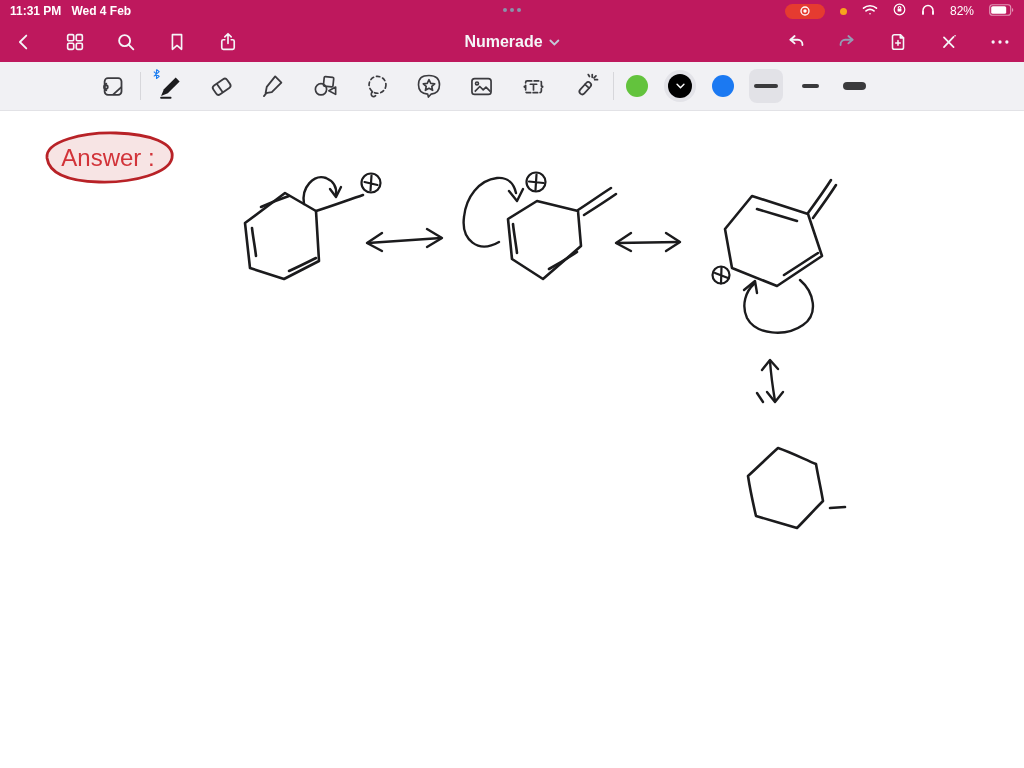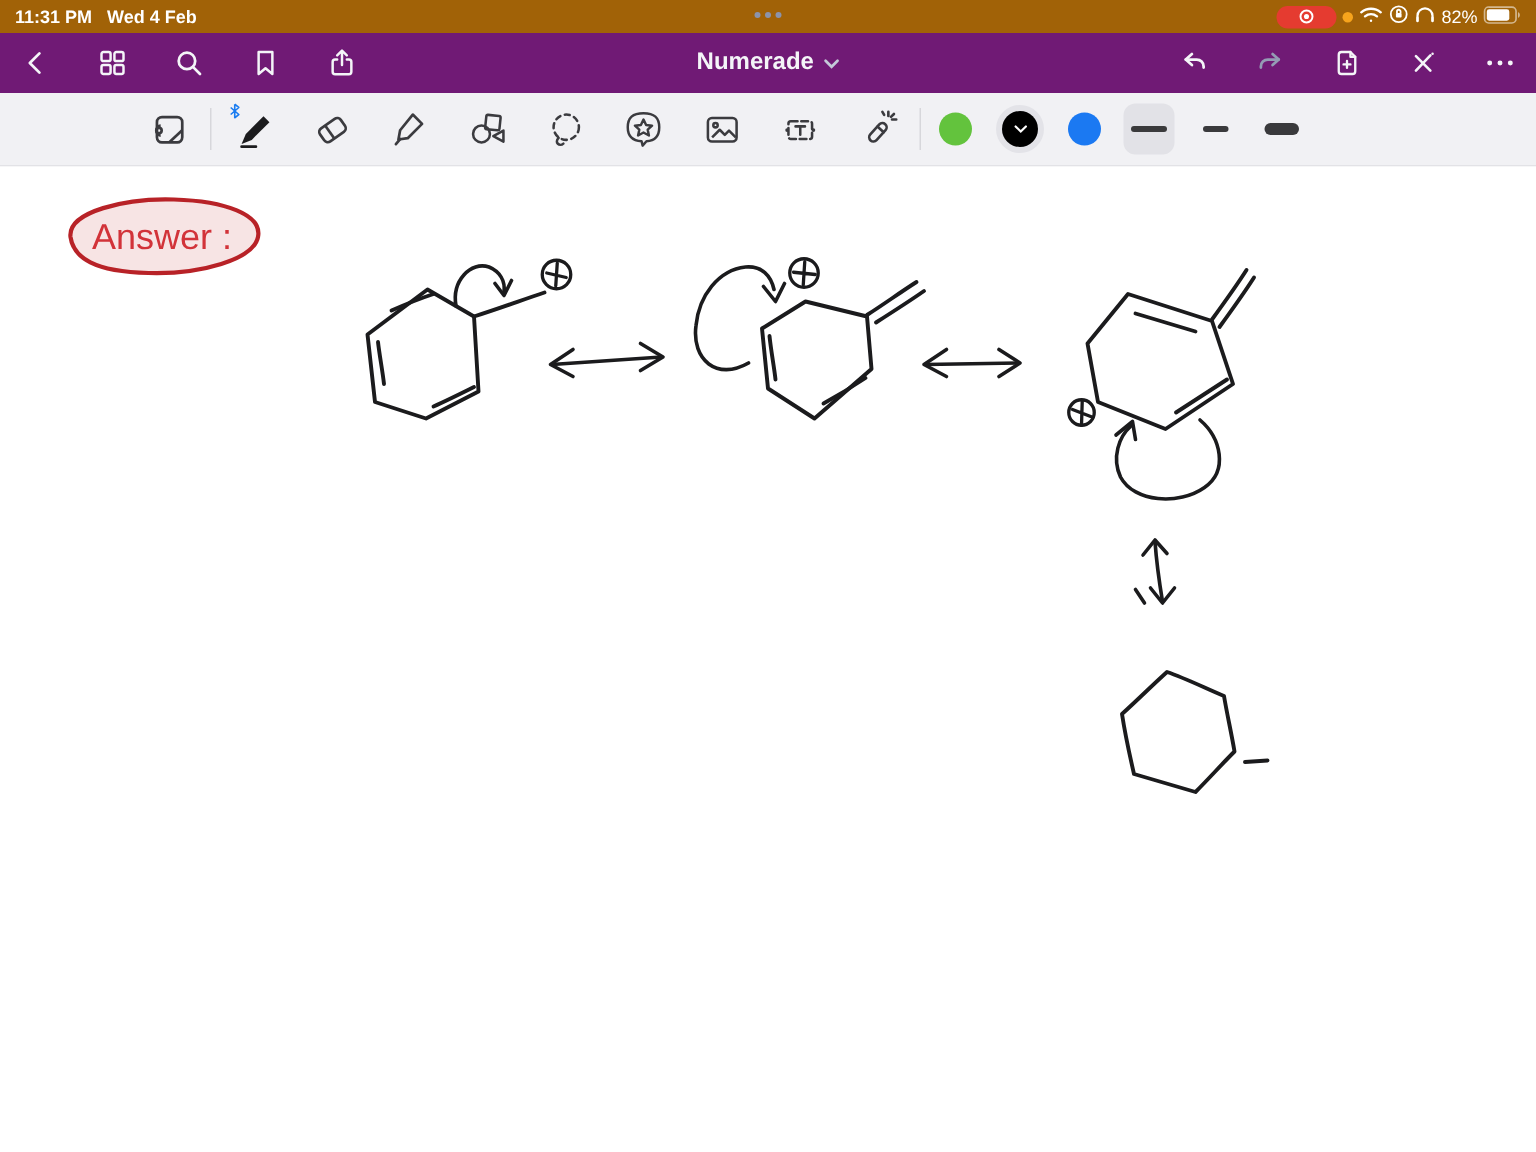--- a/index.html
+++ b/index.html
@@ -3,34 +3,34 @@
 <meta charset="utf-8">
 <style>
   html,body{margin:0;padding:0;}
   body{
     width:1024px;height:768px;overflow:hidden;
     font-family:"Liberation Sans",sans-serif;
     background:#ffffff;
   }
   
   .status-bar{
-    height:22px;background:#a16207;color:#fff;
+    height:22px;background:#be185d;color:#fff;
     display:flex;align-items:center;justify-content:space-between;
     padding:0 10px;font-size:12px;font-weight:700;position:relative;
   }
   .sb-left{display:flex;gap:10px;align-items:center;}
   .sb-center{position:absolute;left:50%;top:8px;transform:translateX(-50%);display:flex;gap:3px;}
   .sb-center .dot{width:4px;height:4px;border-radius:50%;background:#8b93ab;}
-  .sb-right{display:flex;gap:4px;align-items:center;}
+  .sb-right{display:flex;gap:15px;align-items:center;}
   .rec-pill{width:40px;height:15px;border-radius:8px;background:#e53b30;display:flex;align-items:center;justify-content:center;}
   .orange-dot{width:7px;height:7px;border-radius:50%;background:#f7a41c;}
   .batt-pct{font-weight:400;font-size:12px;}
   
   .navbar{
-    height:40px;background:#701a75;display:flex;align-items:center;
+    height:40px;background:#be185d;display:flex;align-items:center;
     padding:0 12px;position:relative;
   }
   .nav-left,.nav-right{display:flex;align-items:center;gap:27px;}
   .nav-right{margin-left:auto;}
   .nav-title{
     position:absolute;left:50%;transform:translateX(-50%);
     color:#f4f5f8;font-size:16px;font-weight:700;display:flex;align-items:center;gap:7px;
   }
   .nbtn{width:24px;height:24px;display:flex;align-items:center;justify-content:center;cursor:pointer;}
   

